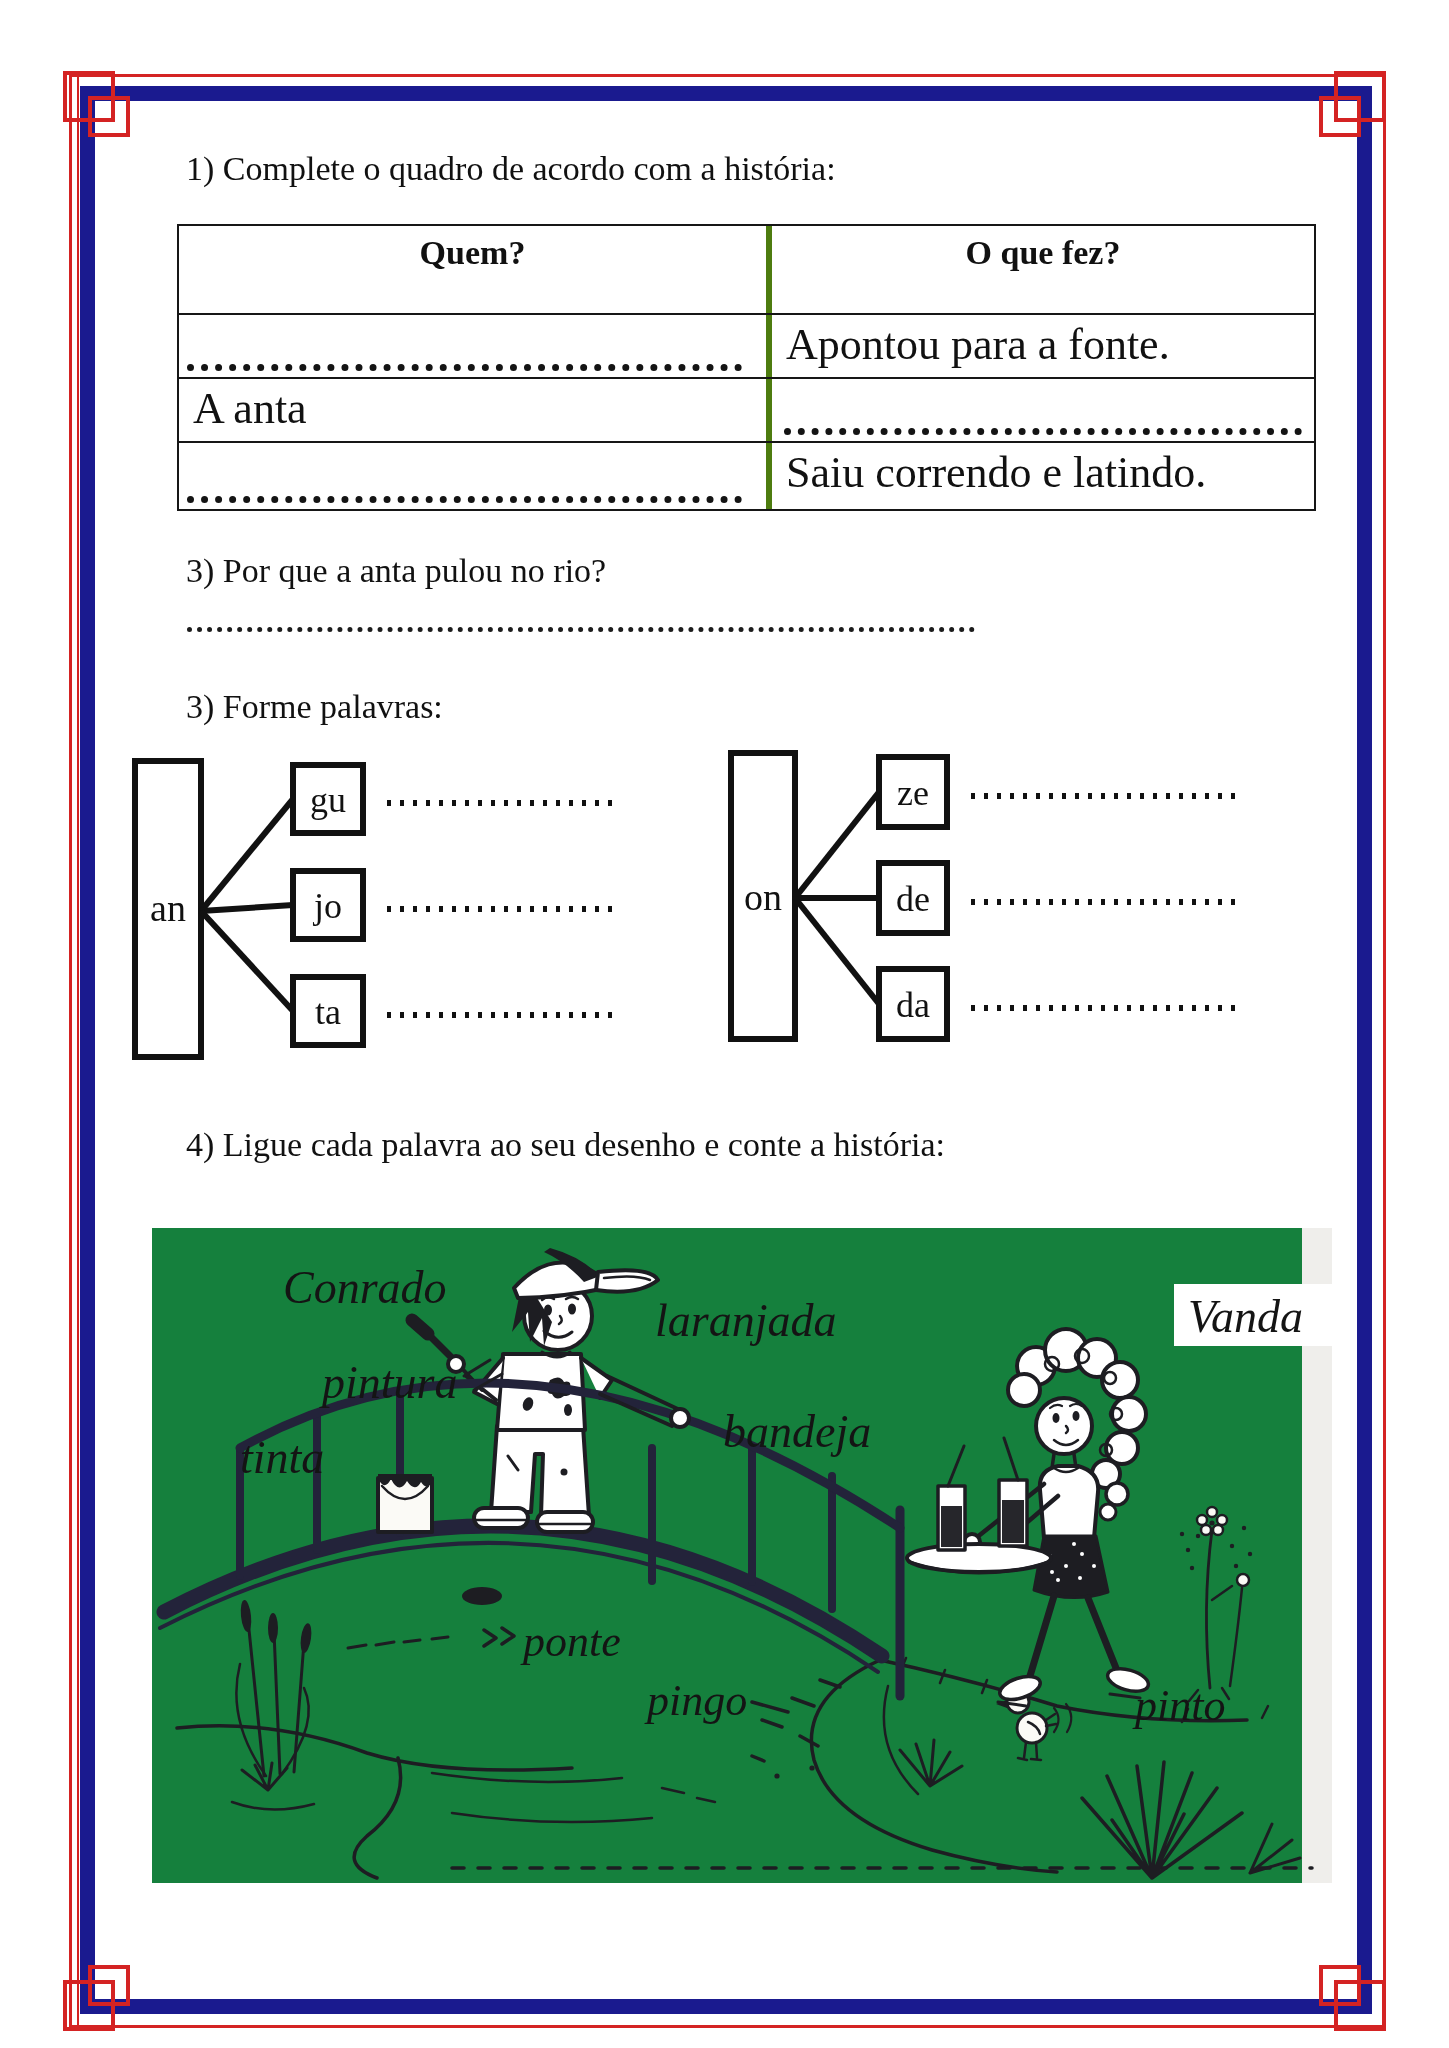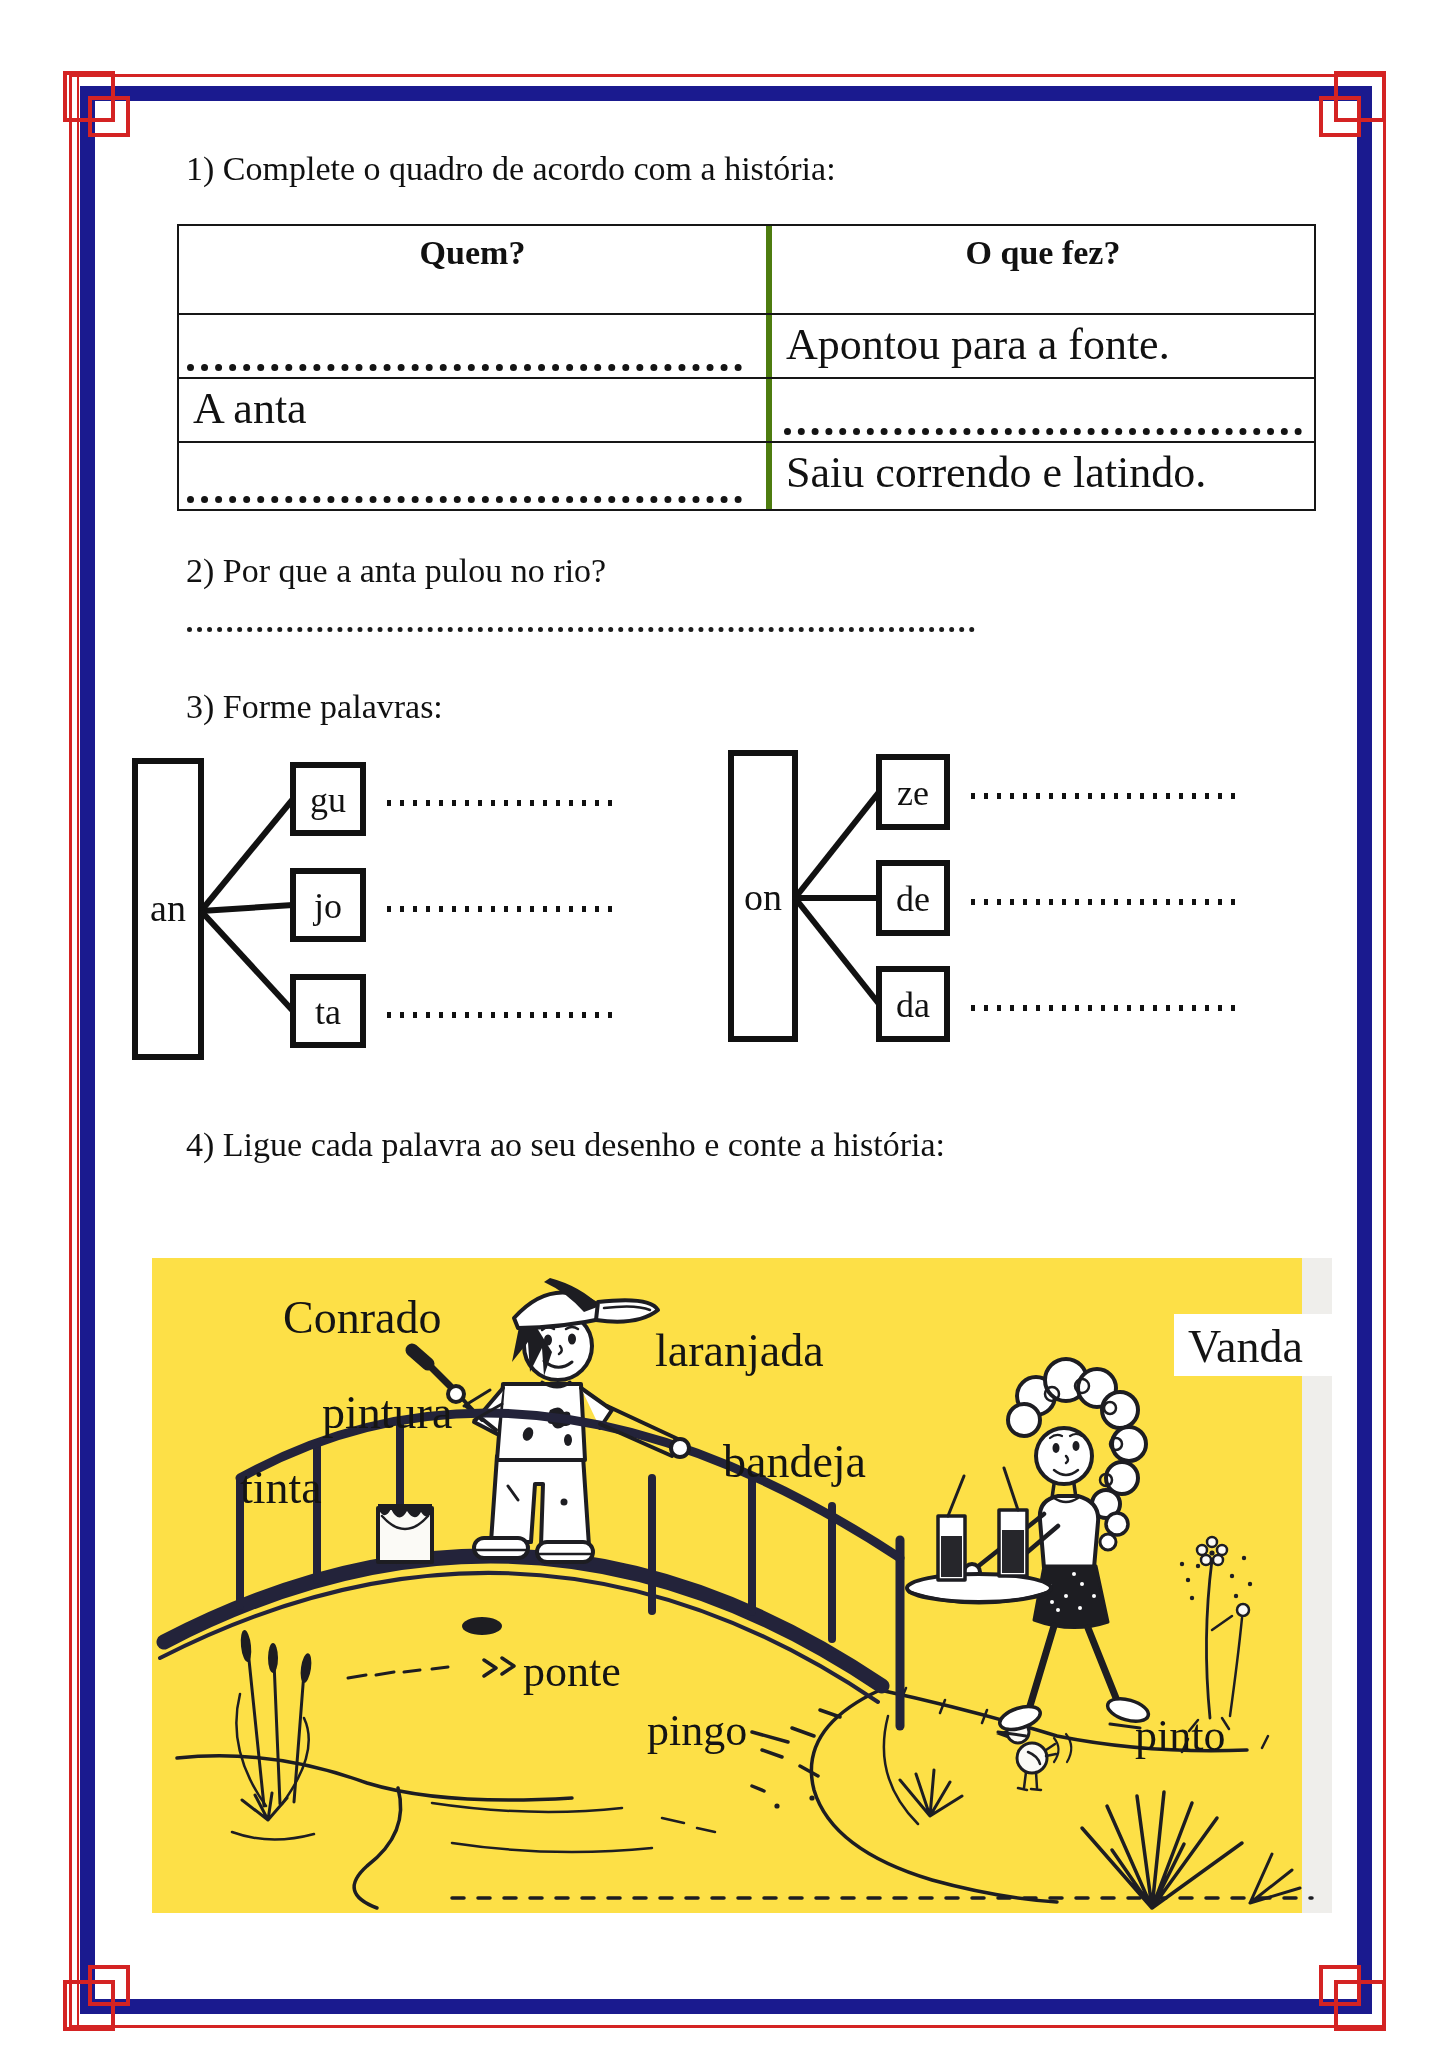--- a/index.html
+++ b/index.html
@@ -24,21 +24,21 @@
   .cell.c-left{width:593px;border-right:6px solid #4d7c0f;}
   .cell.c-right{flex:1;}
   .h-hdr{height:87px;} .h-r1{height:62px;} .h-r2{height:62px;} .h-r3{height:66px;}
   .hdr{font-weight:bold;font-size:34px;text-align:center;padding-top:8px;}
   .ctext{font-size:44px;padding:4px 0 0 14px;}
   .dotline{position:absolute;left:8px;right:24px;bottom:6px;border-bottom:7px dotted #141414;}
   .dotline.r2{left:12px;right:12px;}
   .q2dots{position:absolute;left:187px;top:603px;width:788px;height:24px;
           border-bottom:5px dotted #1c1c1c;}
   .diagram{position:absolute;}
-  .scene{position:absolute;left:152px;top:1258px;width:1180px;height:655px;background:#fde047;}
+  .scene{position:absolute;left:152px;top:1228px;width:1180px;height:655px;background:#15803d;font-style:italic;}
   .dg-text{font-family:"Liberation Serif",serif;fill:#111;}
   .lbl{font-family:"Liberation Serif",serif;font-size:46px;fill:#141414;}
   .lbl2{font-family:"Liberation Serif",serif;font-size:44px;fill:#141414;}
 </style>
 </head>
 <body>
 
 <div class="page">
 
   <div class="red-frame"></div>
@@ -80,21 +80,21 @@
     <div class="trow h-r3">
       <div class="cell c-left">
         <div class="dotline"></div>
       </div>
       <div class="cell c-right">
         <div class="ctext">Saiu correndo e latindo.</div>
       </div>
     </div>
   </div>
 
-  <div class="q" style="left:186px;top:552px;">2) Por que a anta pulou no rio?</div>
+  <div class="q" style="left:186px;top:552px;">3) Por que a anta pulou no rio?</div>
   <div class="q2dots"></div>
 
   <div class="q" style="left:186px;top:688px;">3) Forme palavras:</div>
 
   <svg class="diagram" style="left:105px;top:753px;" width="530" height="312" viewBox="0 0 530 312">
     <rect x="30" y="8" width="66" height="296" fill="none" stroke="#111" stroke-width="6"></rect>
     <text class="dg-text" x="63" y="168" font-size="38" text-anchor="middle">an</text>
     <line x1="96" y1="158" x2="188" y2="46" stroke="#111" stroke-width="6"></line>
     <line x1="96" y1="158" x2="188" y2="152" stroke="#111" stroke-width="6"></line>
     <line x1="96" y1="158" x2="188" y2="258" stroke="#111" stroke-width="6"></line>

